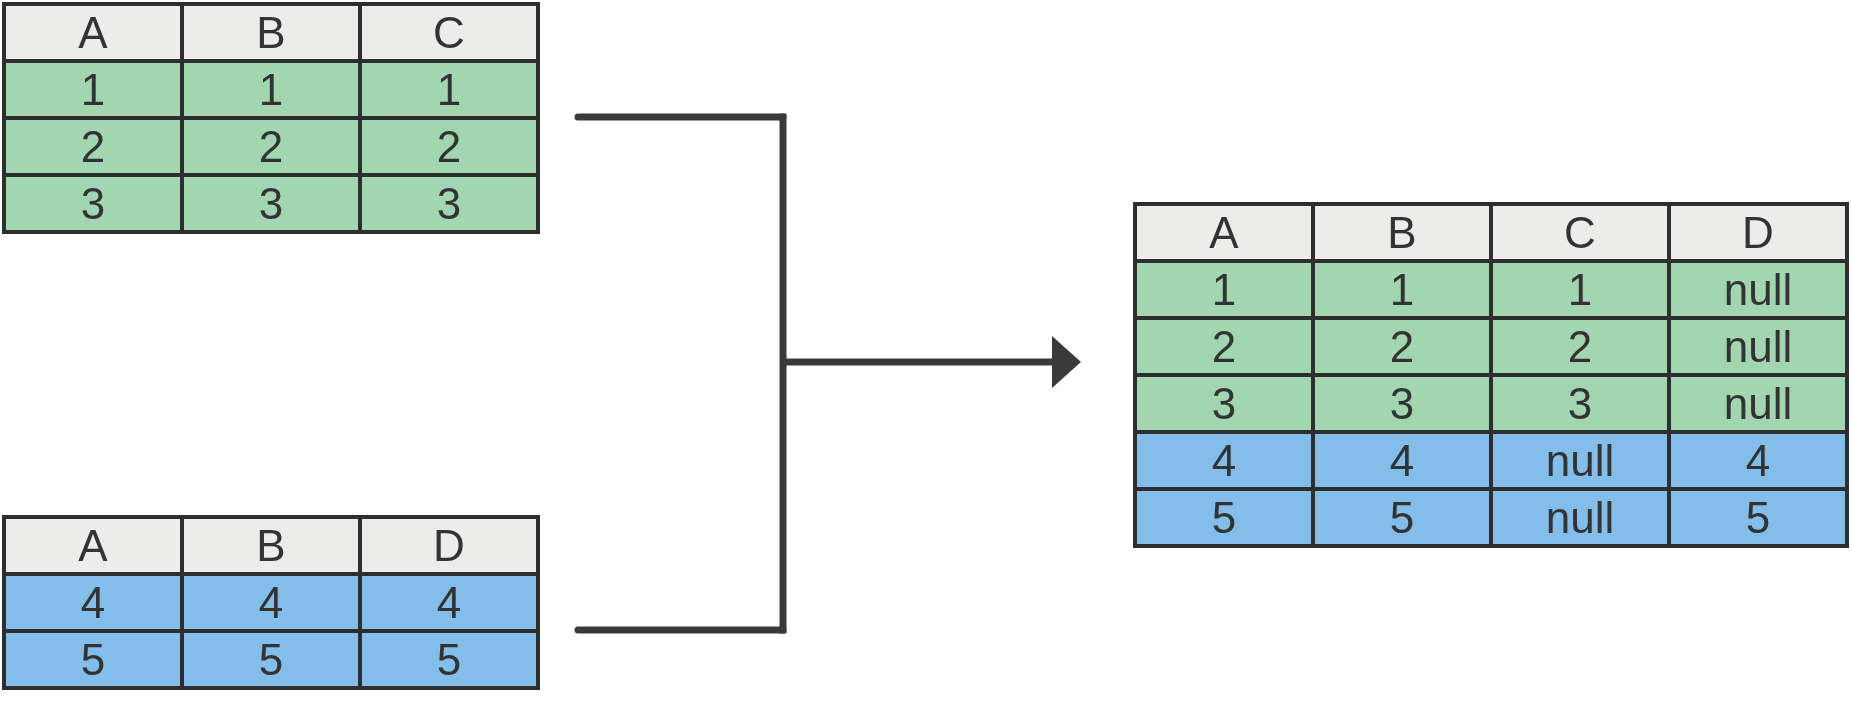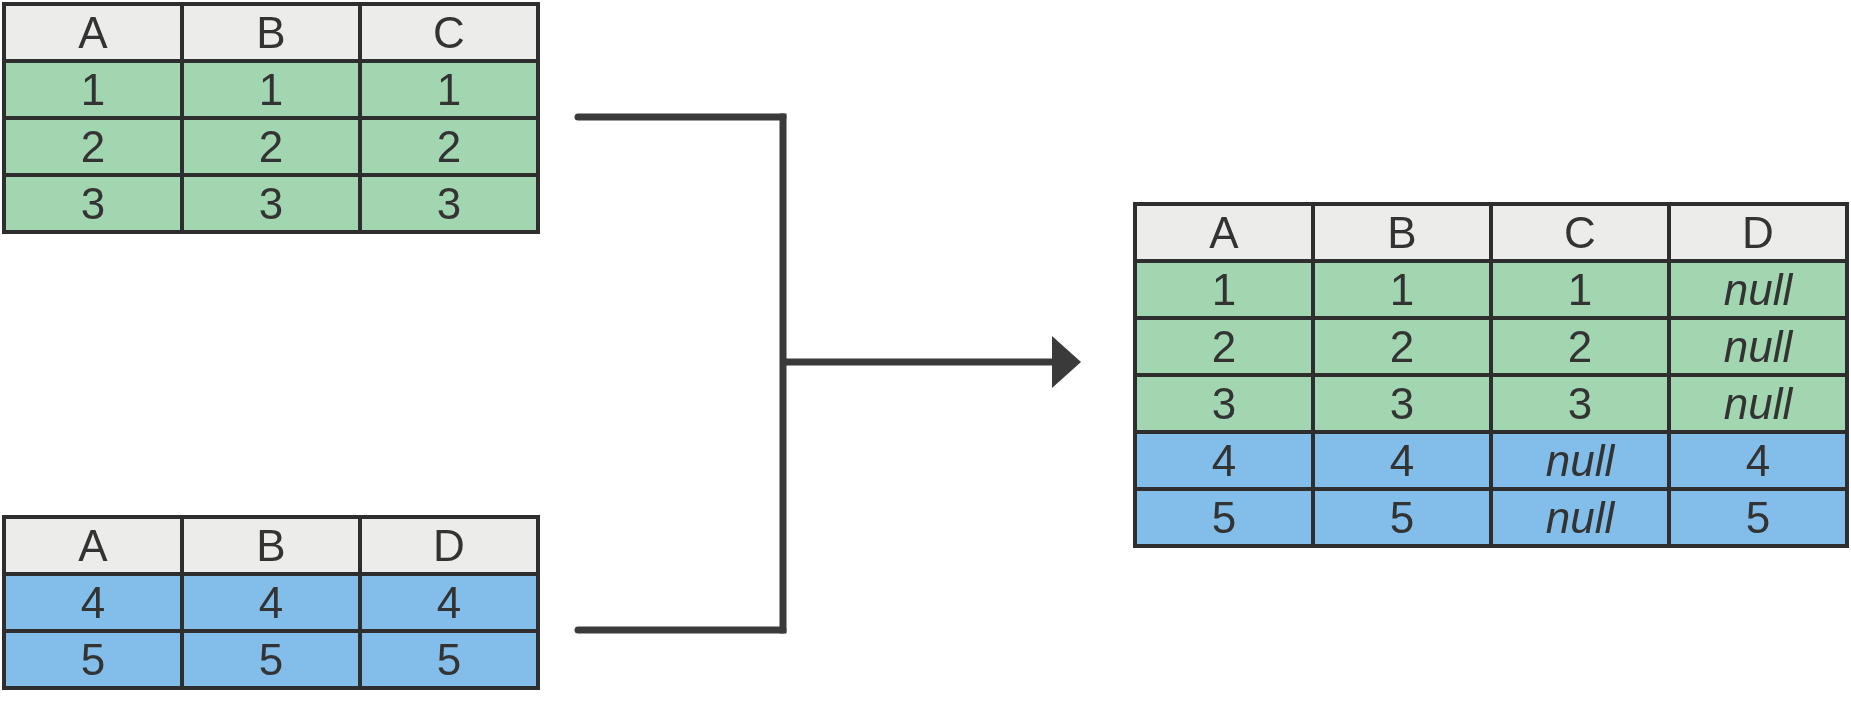--- a/index.html
+++ b/index.html
@@ -31,21 +31,20 @@
     font-weight: 400;
     color: var(--text, #333333);
     line-height: 1;
   }
   .grid-table th {
     background: var(--header-bg, #ececea);
   }
   .grid-table tr.row-green td { background: var(--green-row, #a2d6b1); }
   .grid-table tr.row-blue  td { background: var(--blue-row, #82bee9); }
   .grid-table td.null-cell {
-    font-style: italic;
   }
   #table-top    { left: 2px;    top: 2px;   }
   #table-bottom { left: 2px;    top: 515px; }
   #table-result { left: 1133px; top: 202px; }
   svg.connector-layer {
     position: absolute;
     left: 0; top: 0;
     width: 1851px;
     height: 702px;
     pointer-events: none;

